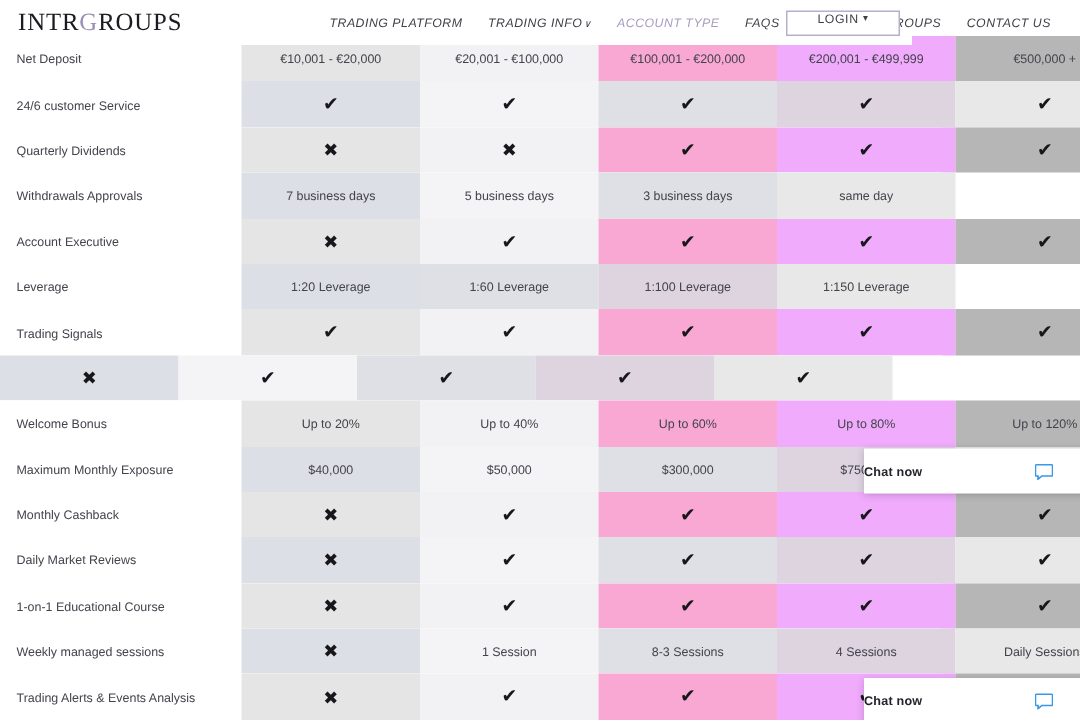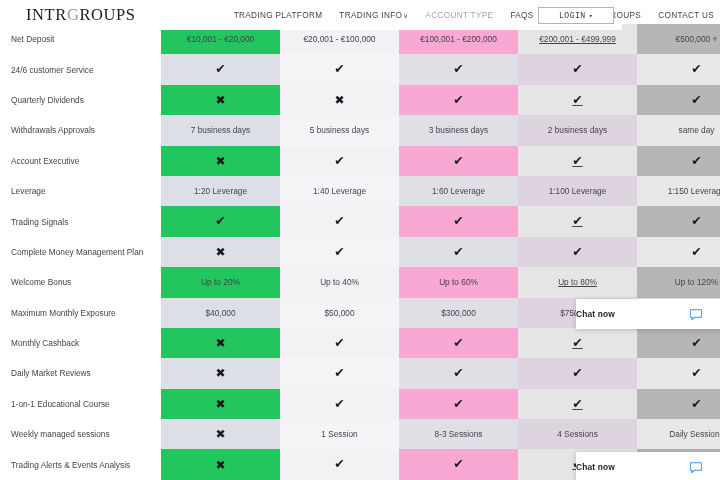--- a/index.html
+++ b/index.html
@@ -8,21 +8,21 @@
     width: 720px;
     height: 480px;
     overflow: hidden;
     background: #ffffff;
     font-family: "Liberation Sans", sans-serif;
   }
 
   
   #site-header {
     position: absolute;
-    top: 0; left: 18px;
+    top: 0; left: 4px;
     width: 604px;
     height: 30px;
     background: #ffffff;
     display: flex;
     align-items: center;
     z-index: 40;
   }
 
   #brand {
     margin-left: 8px;
@@ -39,40 +39,40 @@
     align-items: center;
     gap: 17px;
     margin-left: 98px;
   }
   .nav-item {
     font-size: 8.2px;
     letter-spacing: 0.35px;
     color: #3f3f48;
     white-space: nowrap;
     cursor: pointer;
+    font-style: italic;
   }
   .nav-item.active { color: #a99cc0; text-align: right; }
   .nav-caret { font-size: 6.5px; margin-left: 1px; }
 
   #login-button {
     position: absolute;
     right: 8px;
     top: 7px;
     width: 76px;
     height: 17px;
     border: 1px solid #b8aecb;
     background: #ffffff;
     display: flex;
-    align-items: center;
+    align-items: flex-start;
     justify-content: center;
     font-size: 8.2px;
     letter-spacing: 0.4px;
     color: #3f3f48;
     cursor: pointer;
-    font-family: Liberation Mono, monospace;
   }
   #login-button .nav-caret { margin-left: 3px; }
 
   
   #comparison-table {
     position: absolute;
     top: 24px;
     left: 0;
     width: 628px;
   }
@@ -115,24 +115,24 @@
   .cell.c4 { flex: 0 0 119px; }
 
   
   .table-row.light .cell.c0 { background: #dddfe6; }
   .table-row.light .cell.c1 { background: #f4f4f6; }
   .table-row.light .cell.c2 { background: #dfe0e6; }
   .table-row.light .cell.c3 { background: #ddd4e0; }
   .table-row.light .cell.c4 { background: #e8e8e8; }
 
   
-  .table-row.dark .cell.c0 { background: #22c55e; }
+  .table-row.dark .cell.c0 { background: #e5e5e5; }
   .table-row.dark .cell.c1 { background: #f2f2f4; }
   .table-row.dark .cell.c2 { background: #f9a8d4; }
-  .table-row.dark .cell.c3 { background: #e5e5e5; text-decoration: underline; }
+  .table-row.dark .cell.c3 { background: #f0abfc; }
   .table-row.dark .cell.c4 { background: #b6b6b6; }
 
   
   .mark {
     font-size: 12.5px;
     line-height: 1;
     color: #17171b;
     font-family: "DejaVu Sans", sans-serif;
     font-weight: bold;
   }
@@ -253,21 +253,20 @@
           <span class="mark check">✔</span>
         </div>
       </div>
     </div>
     <div class="table-row light">
       <div class="row-label">Withdrawals Approvals</div>
       <div class="row-cells">
         <div class="cell c0">7 business days</div>
         <div class="cell c1">5 business days</div>
         <div class="cell c2">3 business days</div>
-        <div class="cell c3">2 business days</div>
         <div class="cell c4">same day</div>
       </div>
     </div>
     <div class="table-row dark">
       <div class="row-label">Account Executive</div>
       <div class="row-cells">
         <div class="cell c0">
           <span class="mark cross">✖</span>
         </div>
         <div class="cell c1">
@@ -281,21 +280,20 @@
         </div>
         <div class="cell c4">
           <span class="mark check">✔</span>
         </div>
       </div>
     </div>
     <div class="table-row light">
       <div class="row-label">Leverage</div>
       <div class="row-cells">
         <div class="cell c0">1:20 Leverage</div>
-        <div class="cell c1">1:40 Leverage</div>
         <div class="cell c2">1:60 Leverage</div>
         <div class="cell c3">1:100 Leverage</div>
         <div class="cell c4">1:150 Leverage</div>
       </div>
     </div>
     <div class="table-row dark">
       <div class="row-label">Trading Signals</div>
       <div class="row-cells">
         <div class="cell c0">
           <span class="mark check">✔</span>
@@ -308,21 +306,20 @@
         </div>
         <div class="cell c3">
           <span class="mark check">✔</span>
         </div>
         <div class="cell c4">
           <span class="mark check">✔</span>
         </div>
       </div>
     </div>
     <div class="table-row light">
-      <div class="row-label">Complete Money Management Plan</div>
       <div class="row-cells">
         <div class="cell c0">
           <span class="mark cross">✖</span>
         </div>
         <div class="cell c1">
           <span class="mark check">✔</span>
         </div>
         <div class="cell c2">
           <span class="mark check">✔</span>
         </div>

